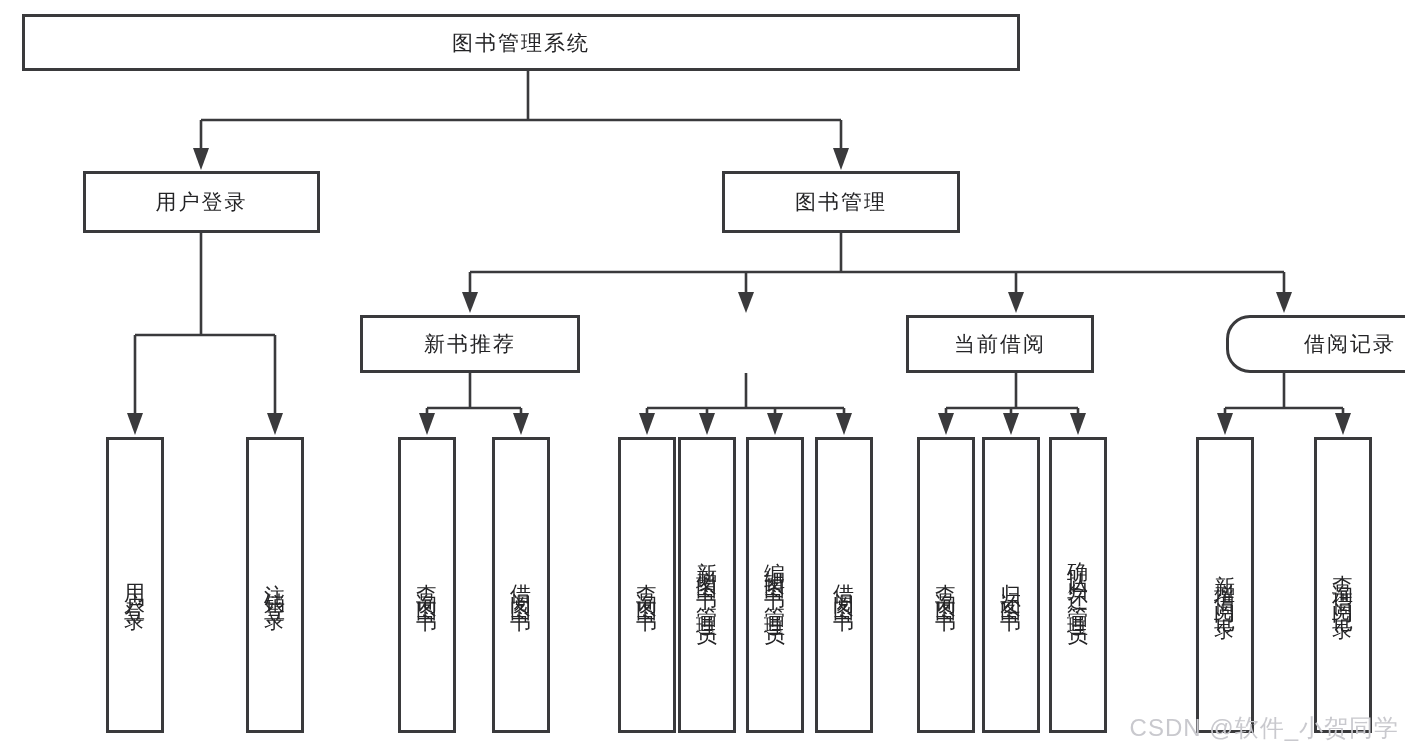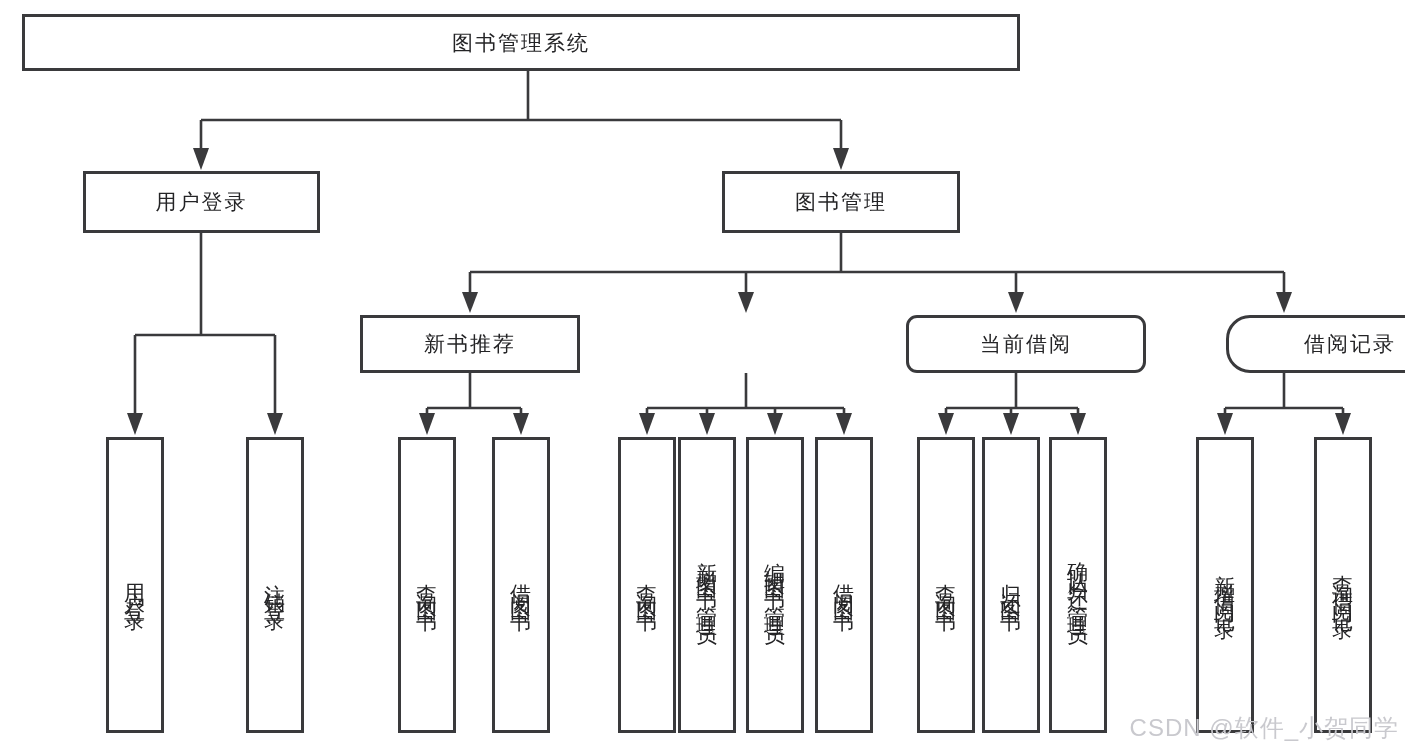--- a/index.html
+++ b/index.html
@@ -46,21 +46,21 @@
     letter-spacing:9px;
     color:var(--text);
     line-height:1;
   }
   
   .n-root{left:22px;top:14px;width:998px;height:57px;}
   .n-l2a{left:83px;top:171px;width:237px;height:62px;}
   .n-l2b{left:722px;top:171px;width:238px;height:62px;}
   .n-l3a{left:360px;top:315px;width:220px;height:58px;}
   .n-l3b{left:636px;top:315px;width:220px;height:58px;}
-  .n-l3c{left:906px;top:315px;width:240px;height:58px;border-radius:11px;}
+  .n-l3c{left:906px;top:315px;width:188px;height:58px;}
   .n-l3d{left:1226px;top:315px;width:248px;height:58px;border-radius:24px;}
   .leaf{top:437px;width:58px;height:296px;}
   .n-f1{left:106px;}
   .n-f2{left:246px;}
   .n-f3{left:398px;}
   .n-f4{left:492px;}
   .n-f5{left:618px;}
   .n-f6{left:678px;}
   .n-f7{left:746px;}
   .n-f8{left:815px;}

